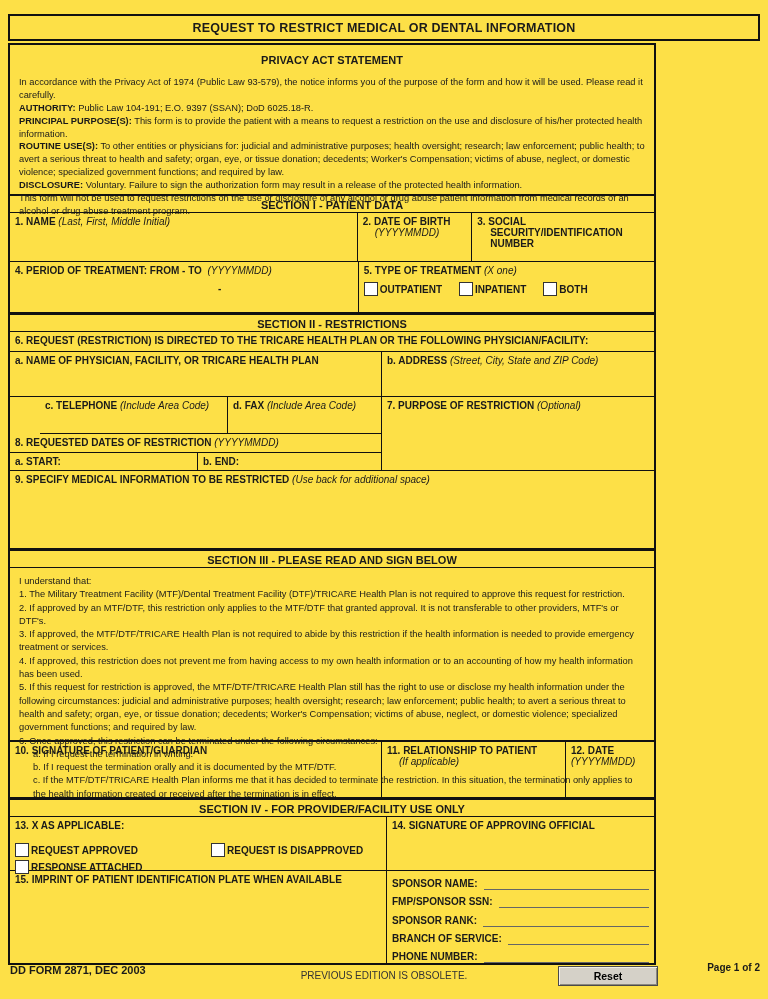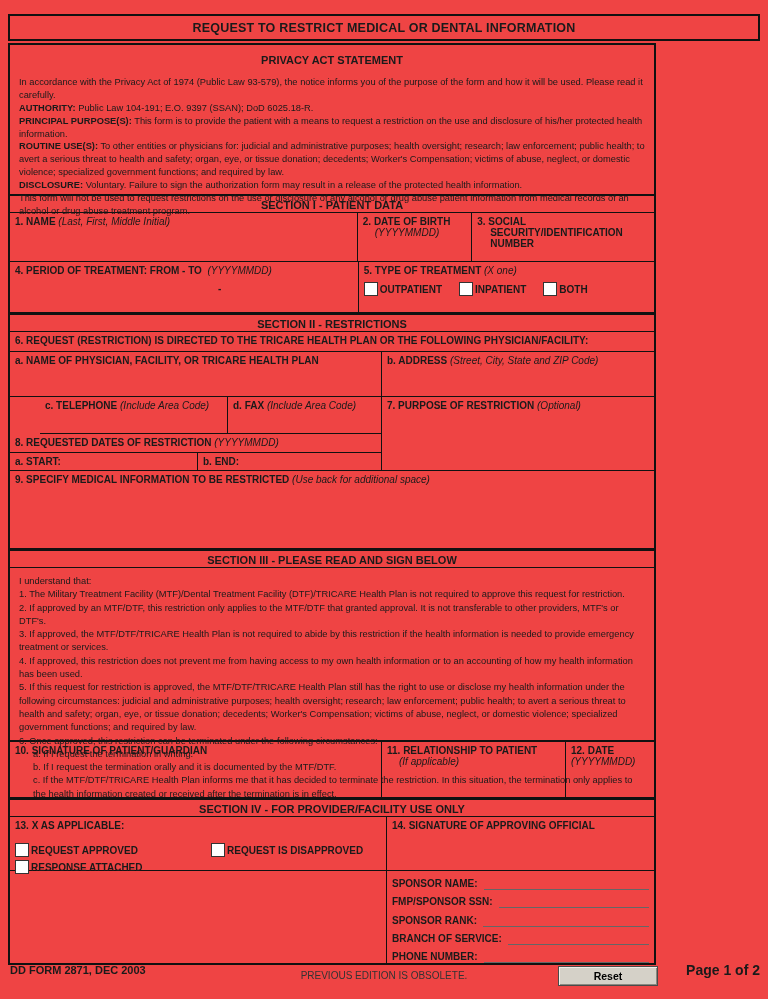--- a/index.html
+++ b/index.html
@@ -2,21 +2,21 @@
 <html><head>
 <meta charset="utf-8">
 <style>
   * { box-sizing: border-box; margin: 0; padding: 0; }
   html, body { background: #ffffff; }
   body {
     font-family: "Liberation Sans", sans-serif;
     color: #1a1a1a;
     width: 768px;
   }
-  .page { position: relative; width: 768px; height: 999px; background: #ef4444; overflow: hidden; }
+  .page { position: relative; width: 768px; height: 999px; background: #fde047; overflow: hidden; }
 
   .title-box {
     position: absolute; left: 8px; top: 14px; width: 752px; height: 27px;
     border: 2px solid #111;
     display: flex; align-items: center; justify-content: center;
     font-weight: bold; font-size: 12.5px; letter-spacing: .2px;
   }
 
   .form-box {
     position: absolute; left: 8px; top: 43px; width: 648px;
@@ -109,21 +109,21 @@
   .pagefooter { position: absolute; left: 8px; top: 962px; width: 752px; height: 32px; }
   .ff-num { position: absolute; left: 2px; top: 2px; font-weight: bold; font-size: 11px; }
   .ff-ed { position: absolute; left: 0; right: 0; top: 8px; text-align: center; font-size: 10px; color: #333; }
   .reset-btn {
     position: absolute; left: 550px; top: 4px; width: 100px; height: 20px;
     background: #d5d1c8; border: 1px solid #4a4a4a;
     box-shadow: inset 1px 1px 0 #f1efe9, inset -1px -1px 0 #8a887f;
     font-weight: bold; font-size: 10.5px; font-family: "Liberation Sans", sans-serif;
     display: flex; align-items: center; justify-content: center; cursor: pointer;
   }
-  .ff-page { position: absolute; right: 0; top: 0; font-weight: bold; font-size: 14px; }
+  .ff-page { position: absolute; right: 0; top: 0; font-weight: bold; font-size: 10px; }
 </style>
 </head>
 <body>
 
 <div class="page">
 
   <div class="title-box">REQUEST TO RESTRICT MEDICAL OR DENTAL INFORMATION</div>
 
   <div class="form-box">
 
@@ -275,20 +275,21 @@
         </div>
       </div>
       <div class="cell c-14">
         <div class="b">14. SIGNATURE OF APPROVING OFFICIAL</div>
         <div class="input-area"></div>
       </div>
     </div>
 
     <div class="row r-15">
       <div class="cell c-15">
+        <div class="b">15. IMPRINT OF PATIENT IDENTIFICATION PLATE WHEN AVAILABLE</div>
         <div class="input-area"></div>
       </div>
       <div class="cell c-sponsor">
         <div class="sp-row">
           <span class="lbl">SPONSOR NAME:</span>
           <span class="sp-line"></span>
         </div>
         <div class="sp-row">
           <span class="lbl">FMP/SPONSOR SSN:</span>
           <span class="sp-line"></span>

